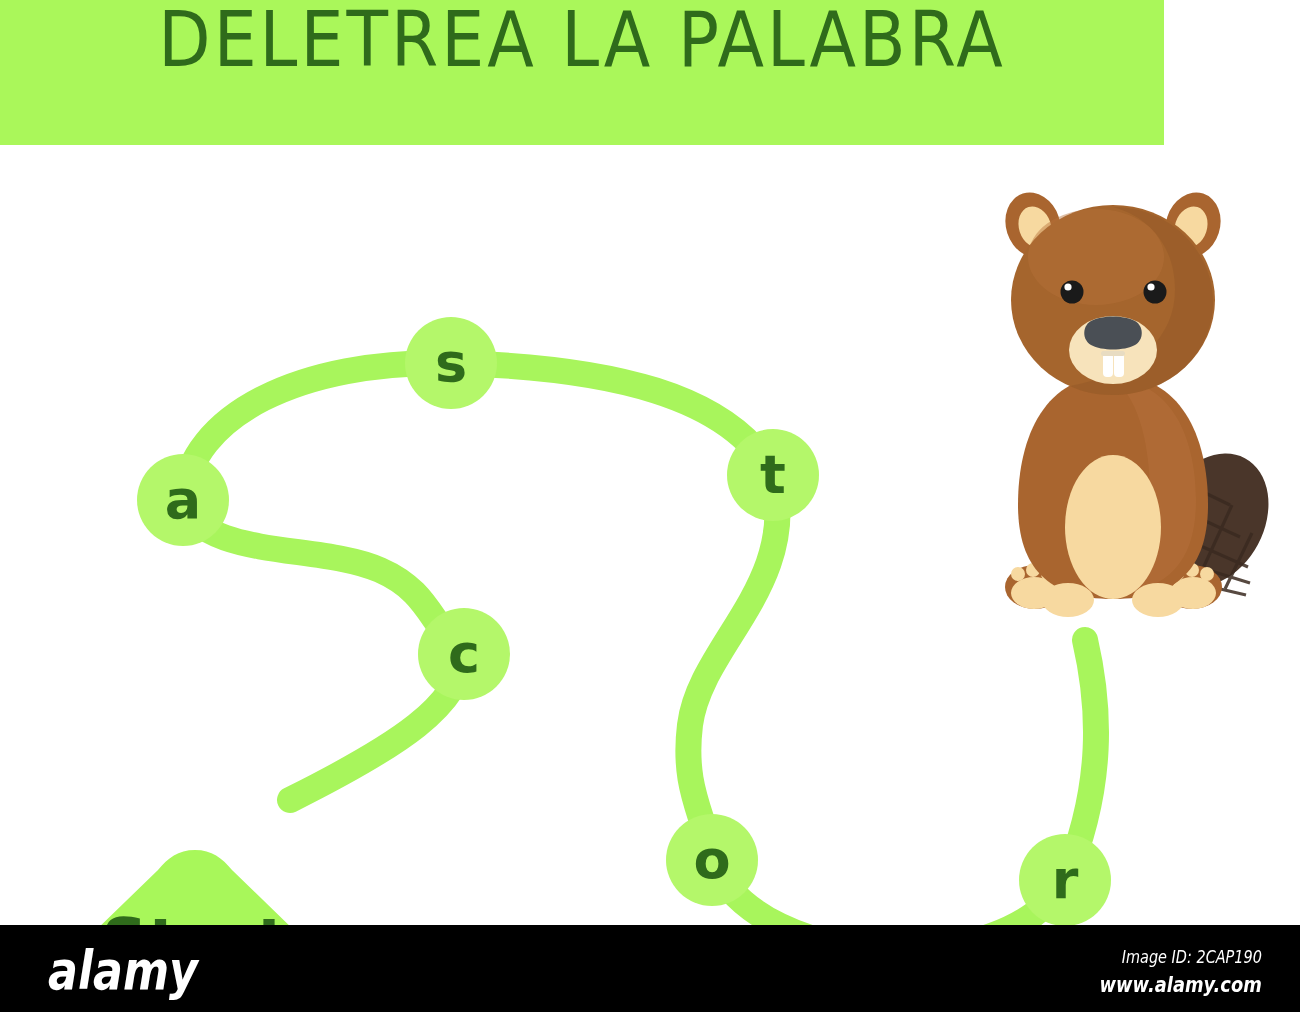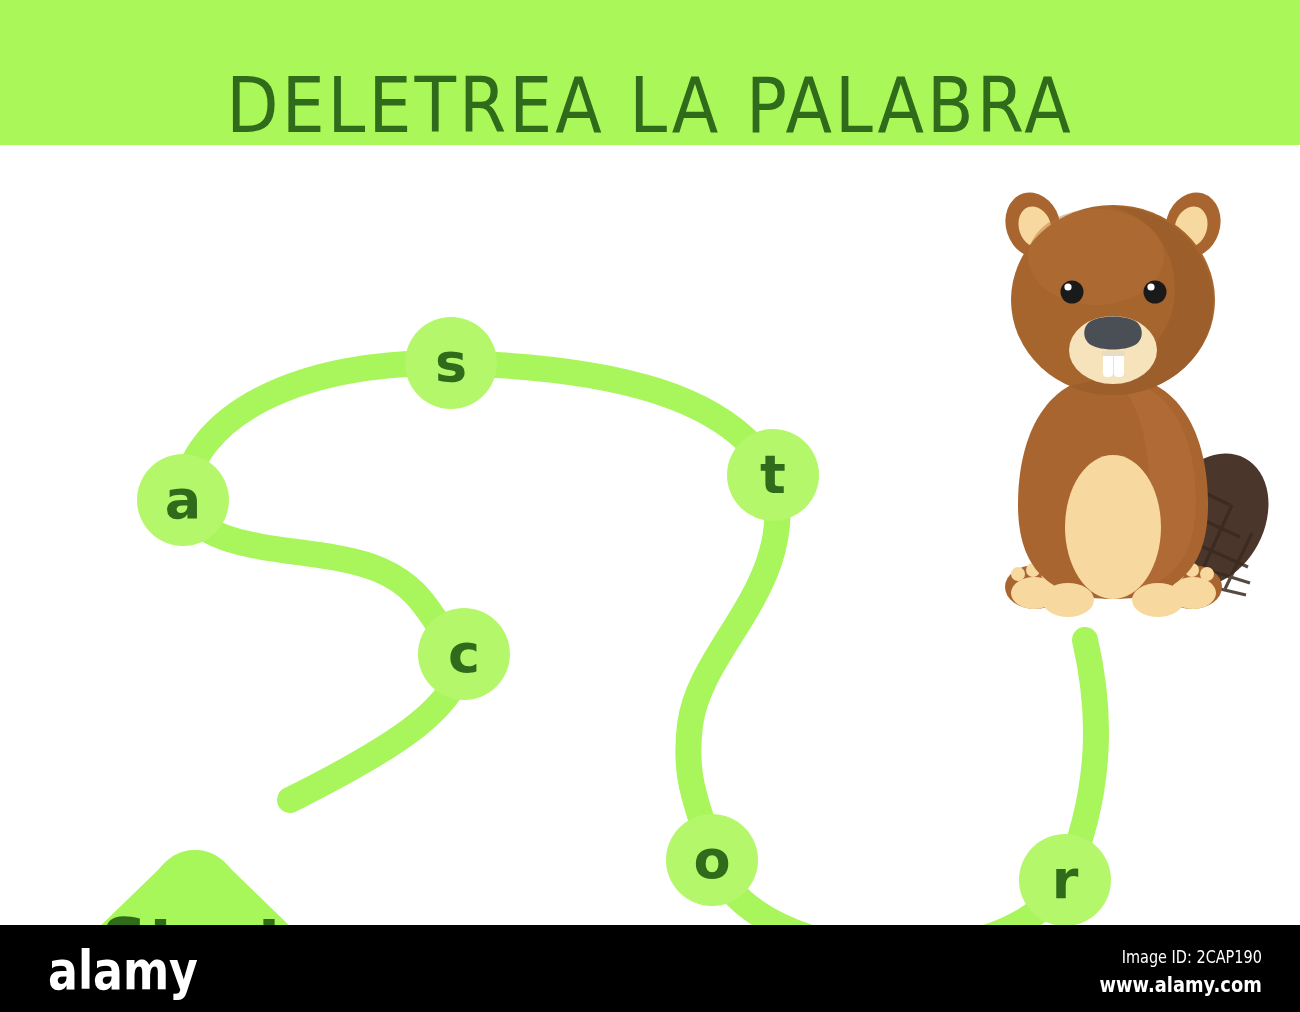--- a/index.html
+++ b/index.html
@@ -14,25 +14,25 @@
     background: #ffffff;
     overflow: hidden;
     font-family: "DejaVu Sans", sans-serif;
   }
 
   
   #header-band {
     position: absolute;
     left: 0;
     top: 0;
-    width: 1300px;
+    width: 1164px;
     height: 145px;
     background: #aaf75a;
     display: flex;
-    align-items: flex-end;
+    align-items: flex-start;
     justify-content: center;
   }
   #header-title {
     font-family: "DejaVu Sans", sans-serif;
     font-size: 68px;
     font-weight: 400;
     letter-spacing: 3px;
     color: #2f6b1b;
     white-space: nowrap;
     transform: scaleY(1.12);
@@ -81,20 +81,21 @@
   }
 
   
   #footer-bar {
     position: absolute;
     left: 0;
     top: 925px;
     width: 1300px;
     height: 87px;
     background: #000000;
+    font-style: italic;
   }
   #footer-logo {
     position: absolute;
     left: 48px;
     top: 14px;
     font-family: "DejaVu Sans", sans-serif;
     font-size: 54px;
     font-weight: 700;
     color: #ffffff;
     transform: scaleX(0.82);

